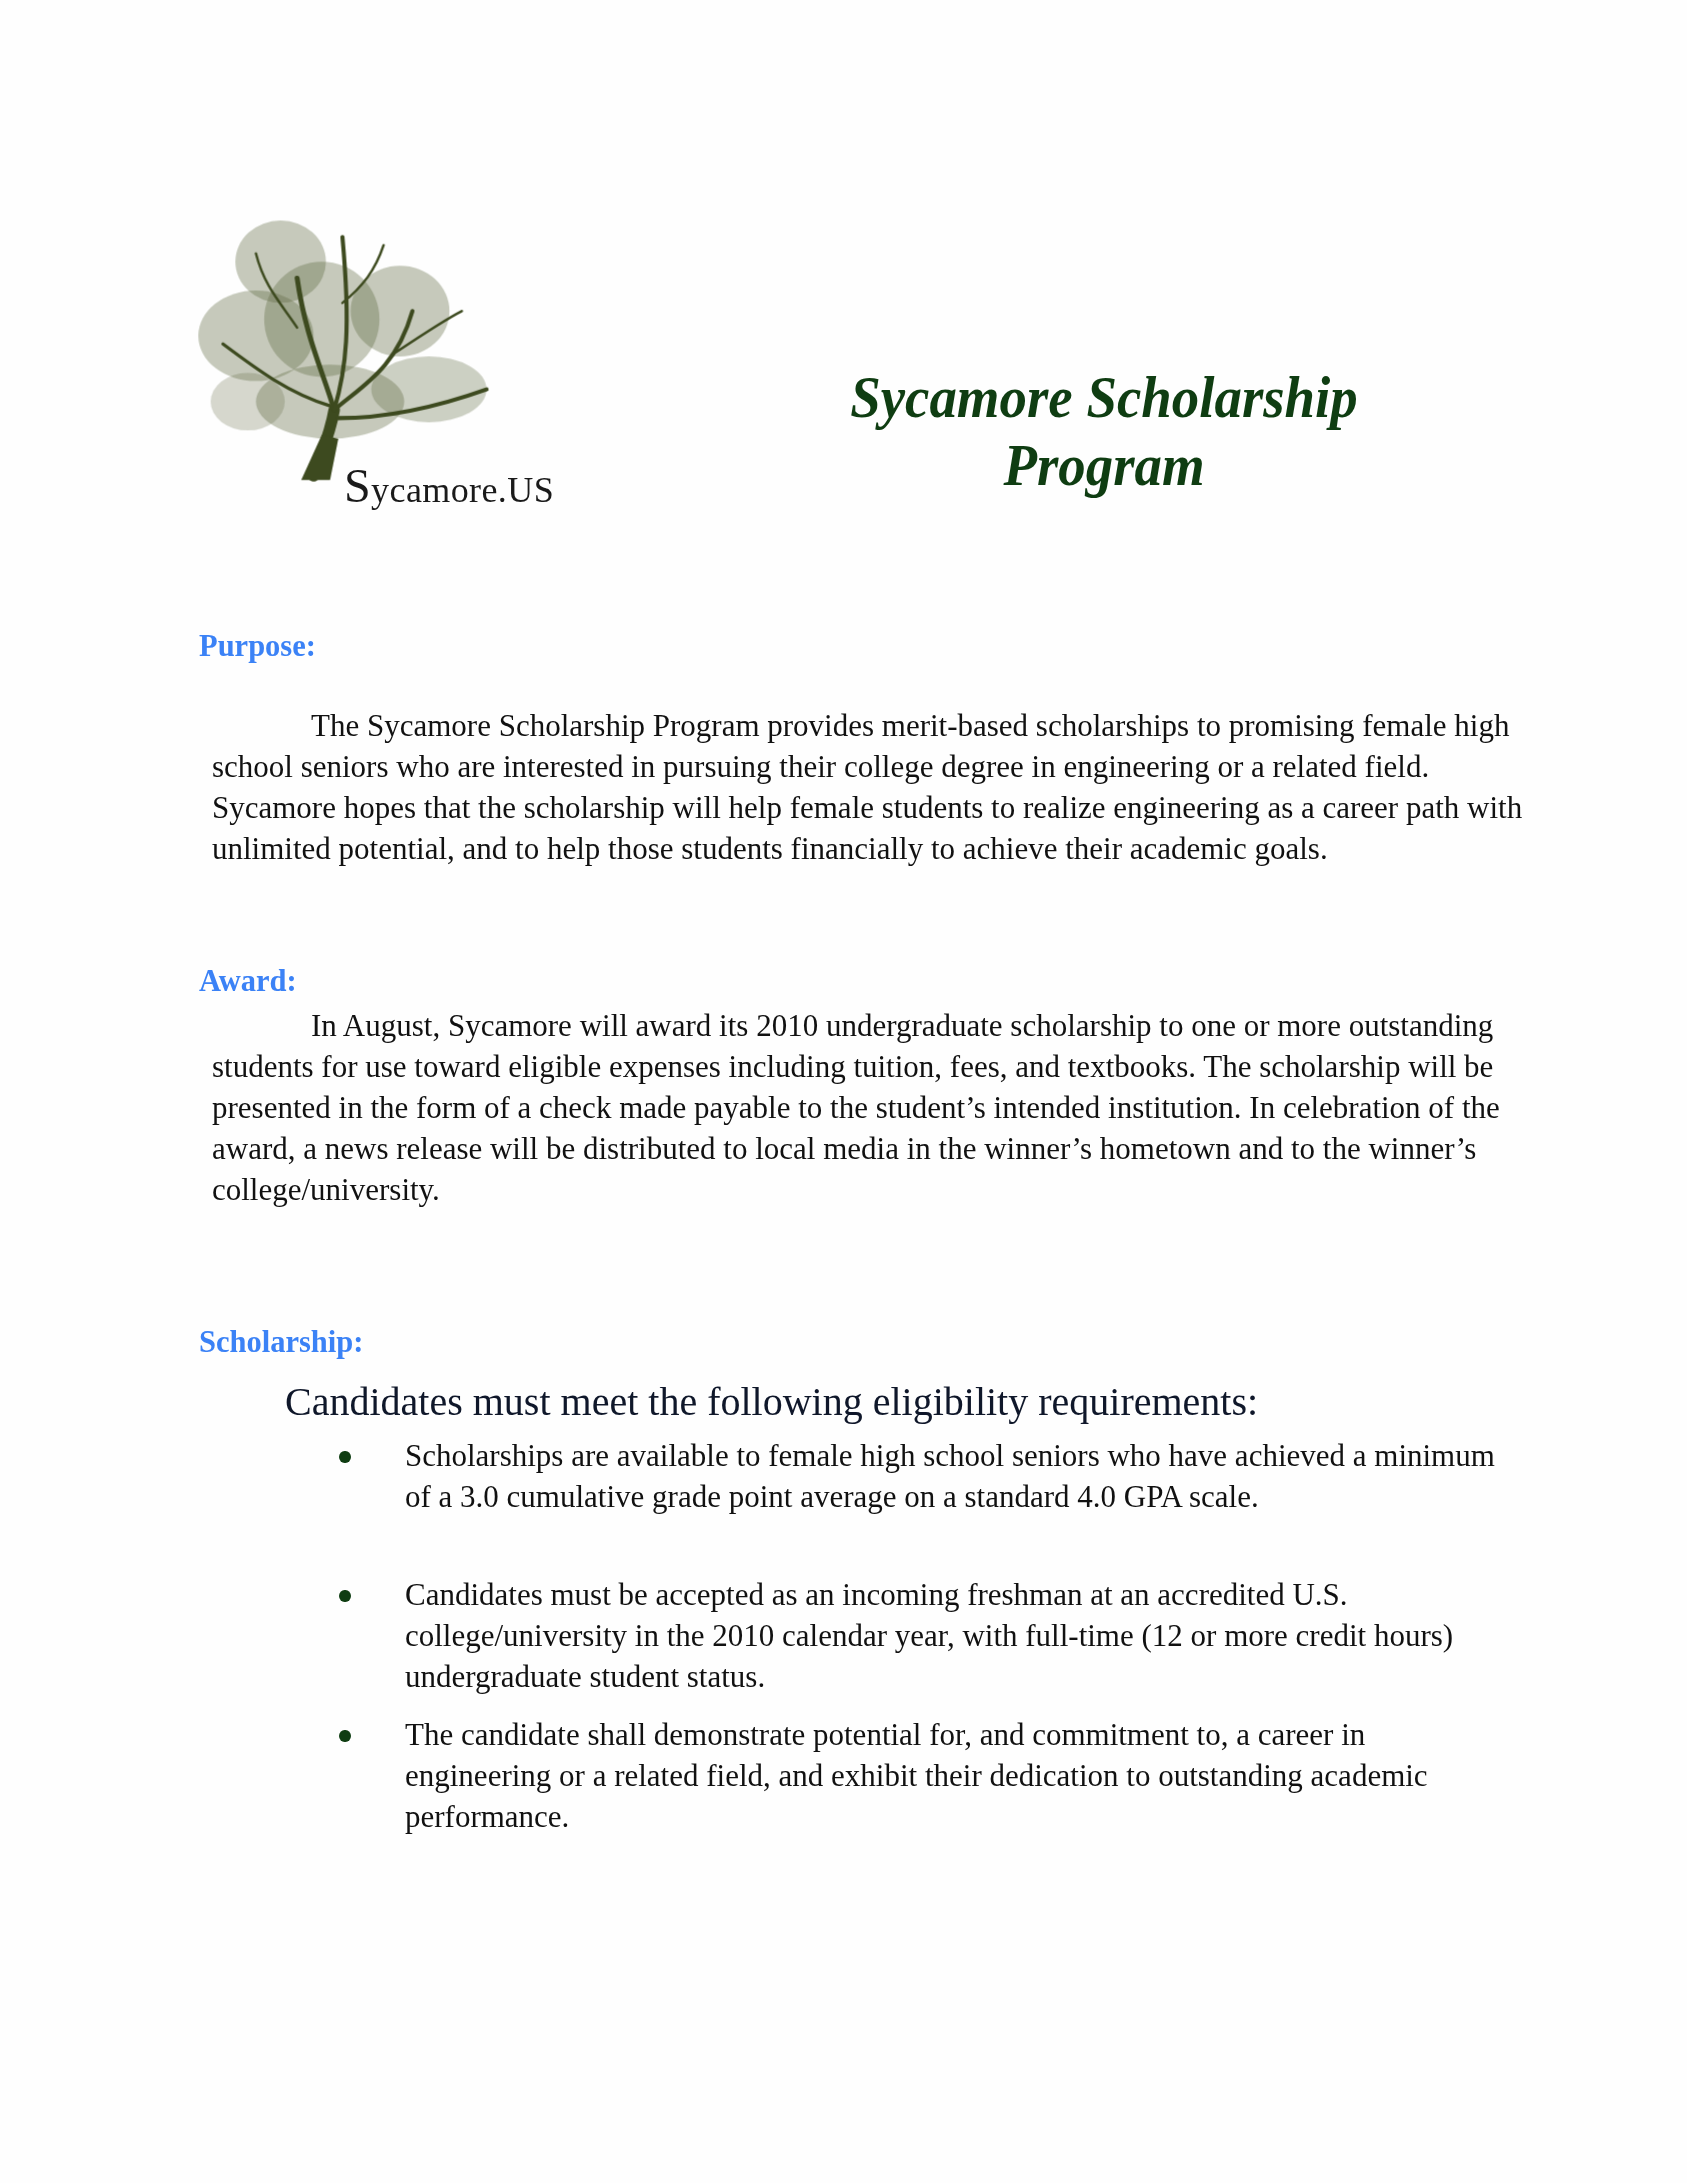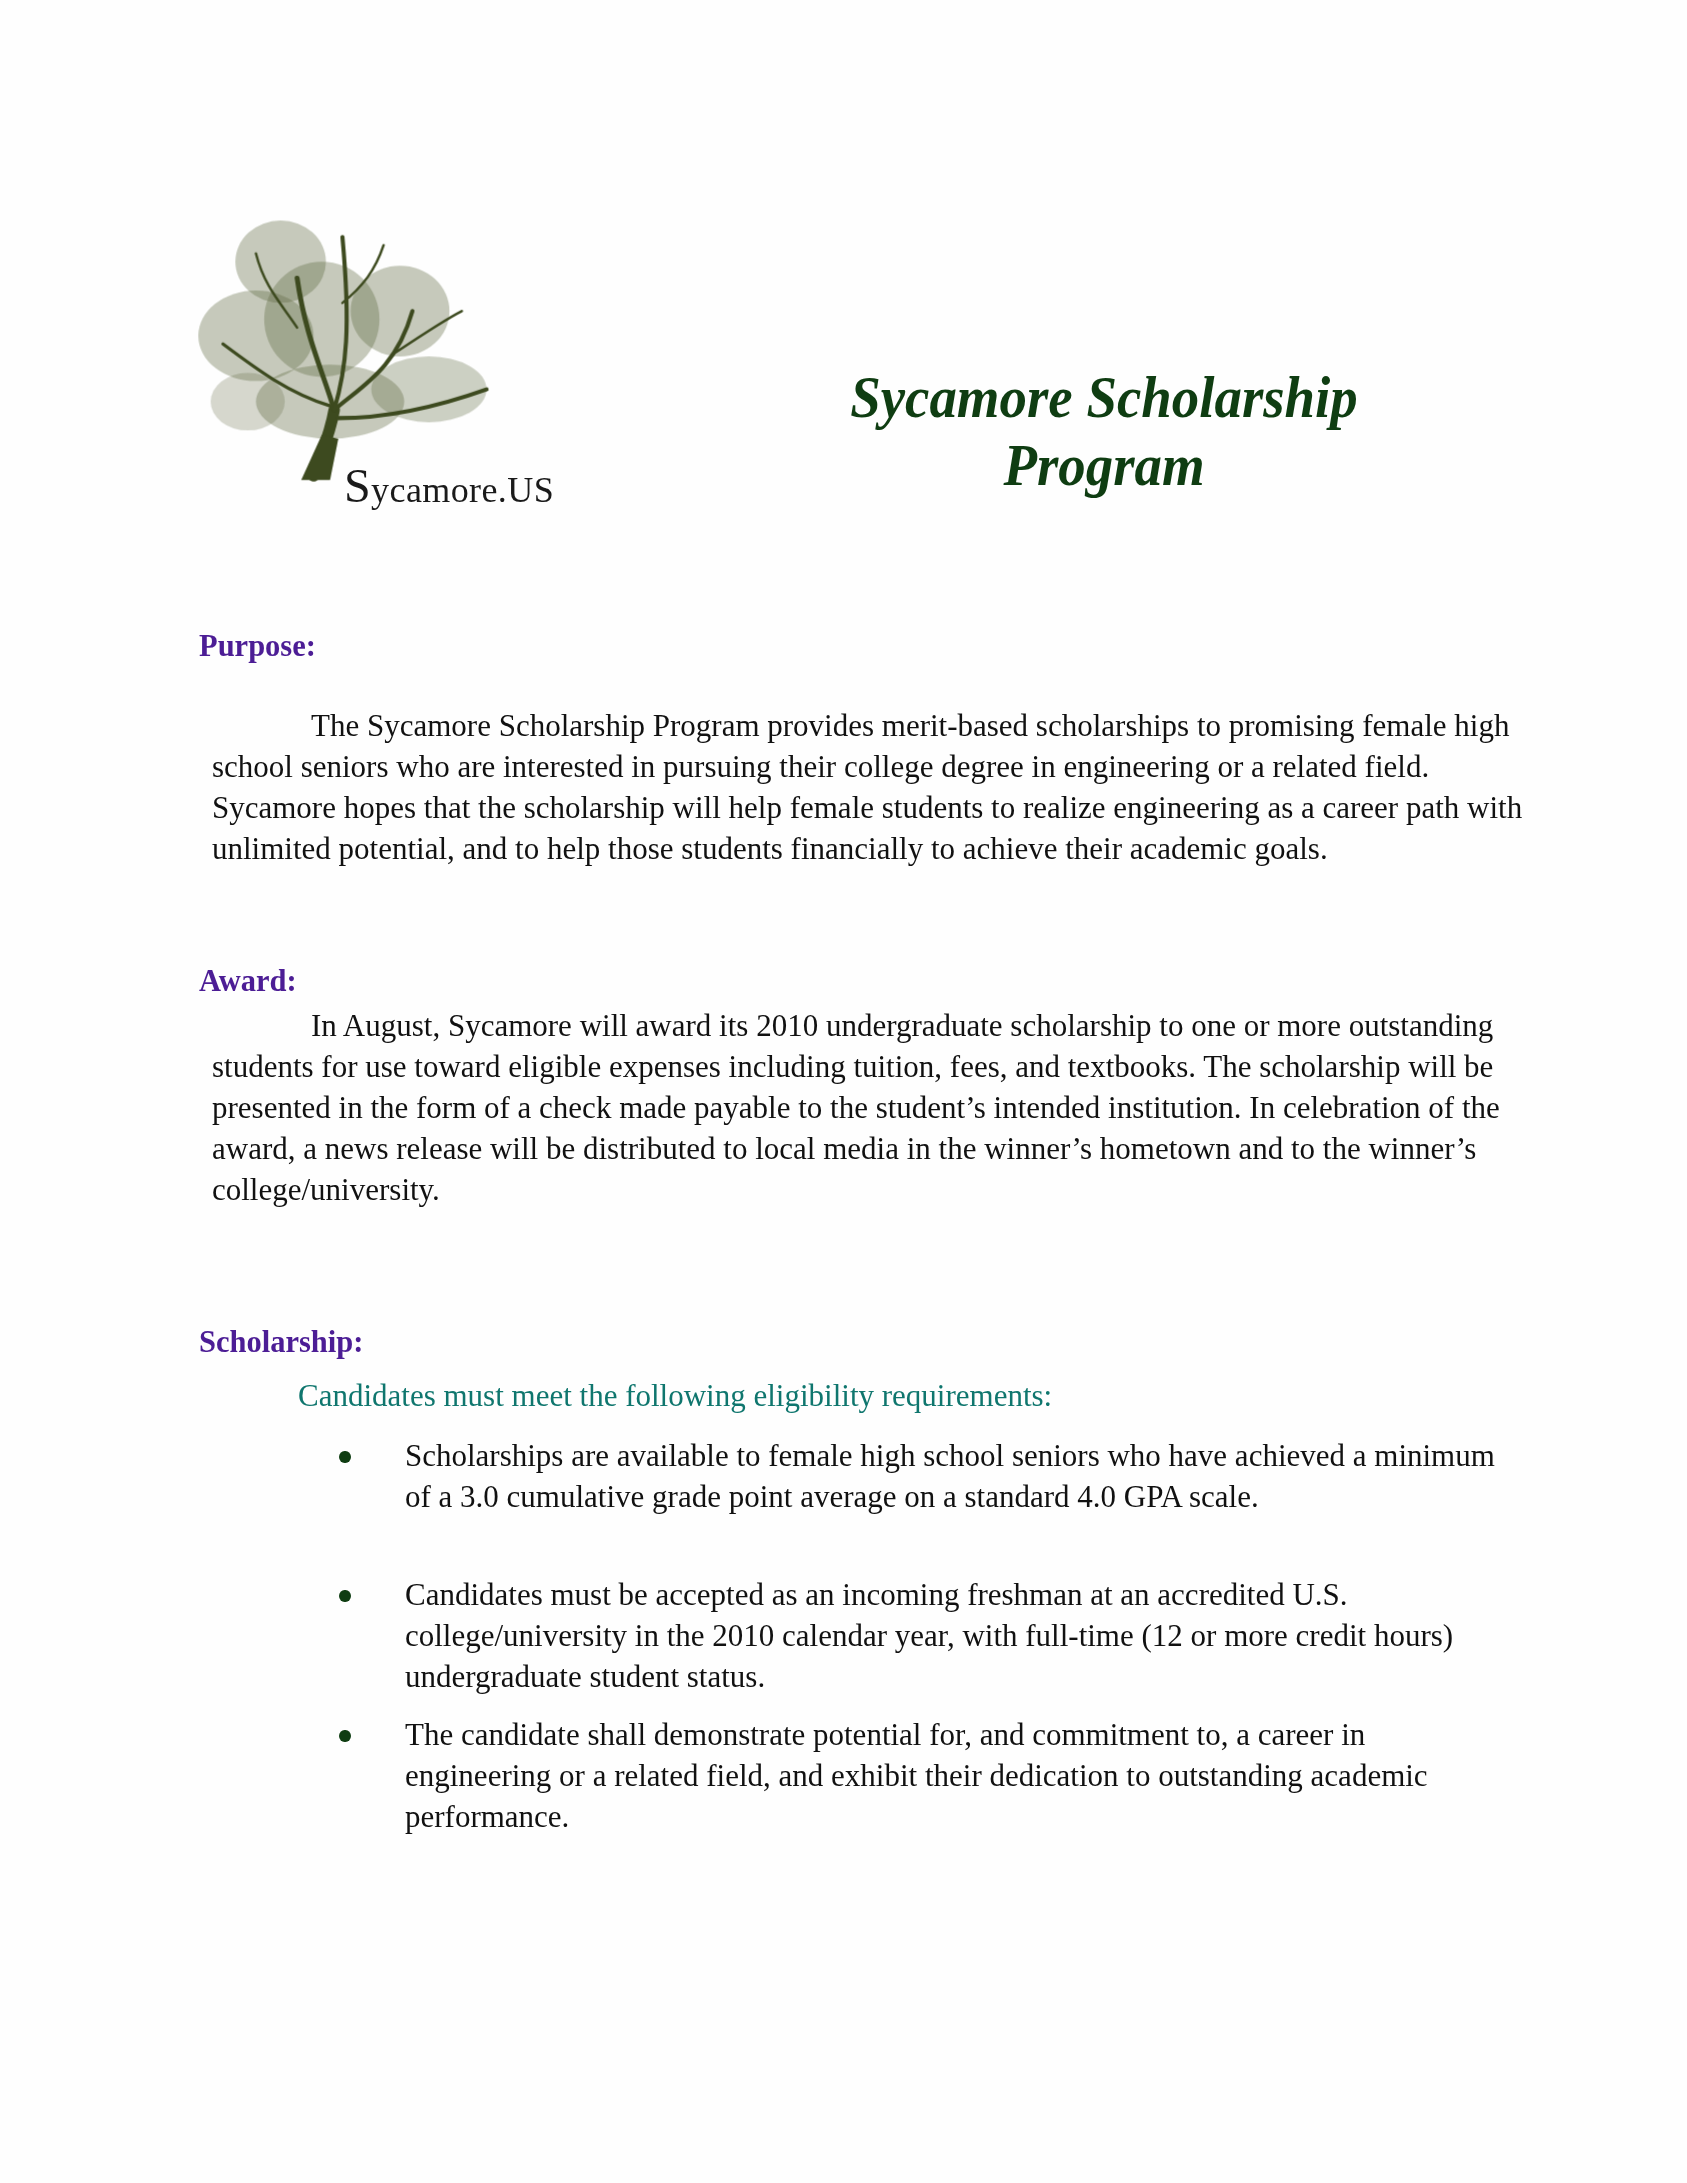--- a/index.html
+++ b/index.html
@@ -9,27 +9,27 @@
   }
   .logo { position:absolute; left:198px; top:204px; width:330px; height:280px; }
   .logo-text { position:absolute; left:344px; top:430px; font-size:36px; color:#1a1a1a; font-family:"Liberation Serif", serif; letter-spacing:0.4px;margin-top:28px; }
   .logo-text .big { font-size:48px; }
   .title {
     position:absolute; left:791px; top:363px; width:626px; text-align:center;
     font-weight:bold; font-style:italic; font-size:59px; line-height:68px; color:#0f3d12;
     transform:scaleX(0.93); transform-origin:center;
   }
   .heading {
-    position:absolute; left:199px; font-weight:bold; font-size:30.5px; color:#4c1d95;
+    position:absolute; left:199px; font-weight:bold; font-size:30.5px; color:#3b82f6;
   }
   .para {
     position:absolute; left:212px; width:1335px; font-size:31px; line-height:41px; color:#111;
   }
   .para .indent { display:inline-block; width:99px; }
-  .intro { position:absolute; left:298px; font-size:31px; color:#0f766e; }
+  .intro { position:absolute; left:285px; font-size:40px; color:#0f172a; }
   .bullet-item { position:absolute; left:346px; width:1153px; font-size:31px; line-height:41px; color:#111; }
   .bullet-dot { position:absolute; left:-6.6px; top:15.7px; width:11.5px; height:12.4px; border-radius:50%; background:#0f3d12; transform:translateX(0px); }
   .bullet-item .txt { position:absolute; left:51px; top:0; width:1104px;margin-left:8px; }
 </style>
 </head>
 <body>
 
 <div class="logo">
   <svg width="330" height="280" viewBox="0 0 400 340">
     <g fill="#4a5527" opacity="0.9">

